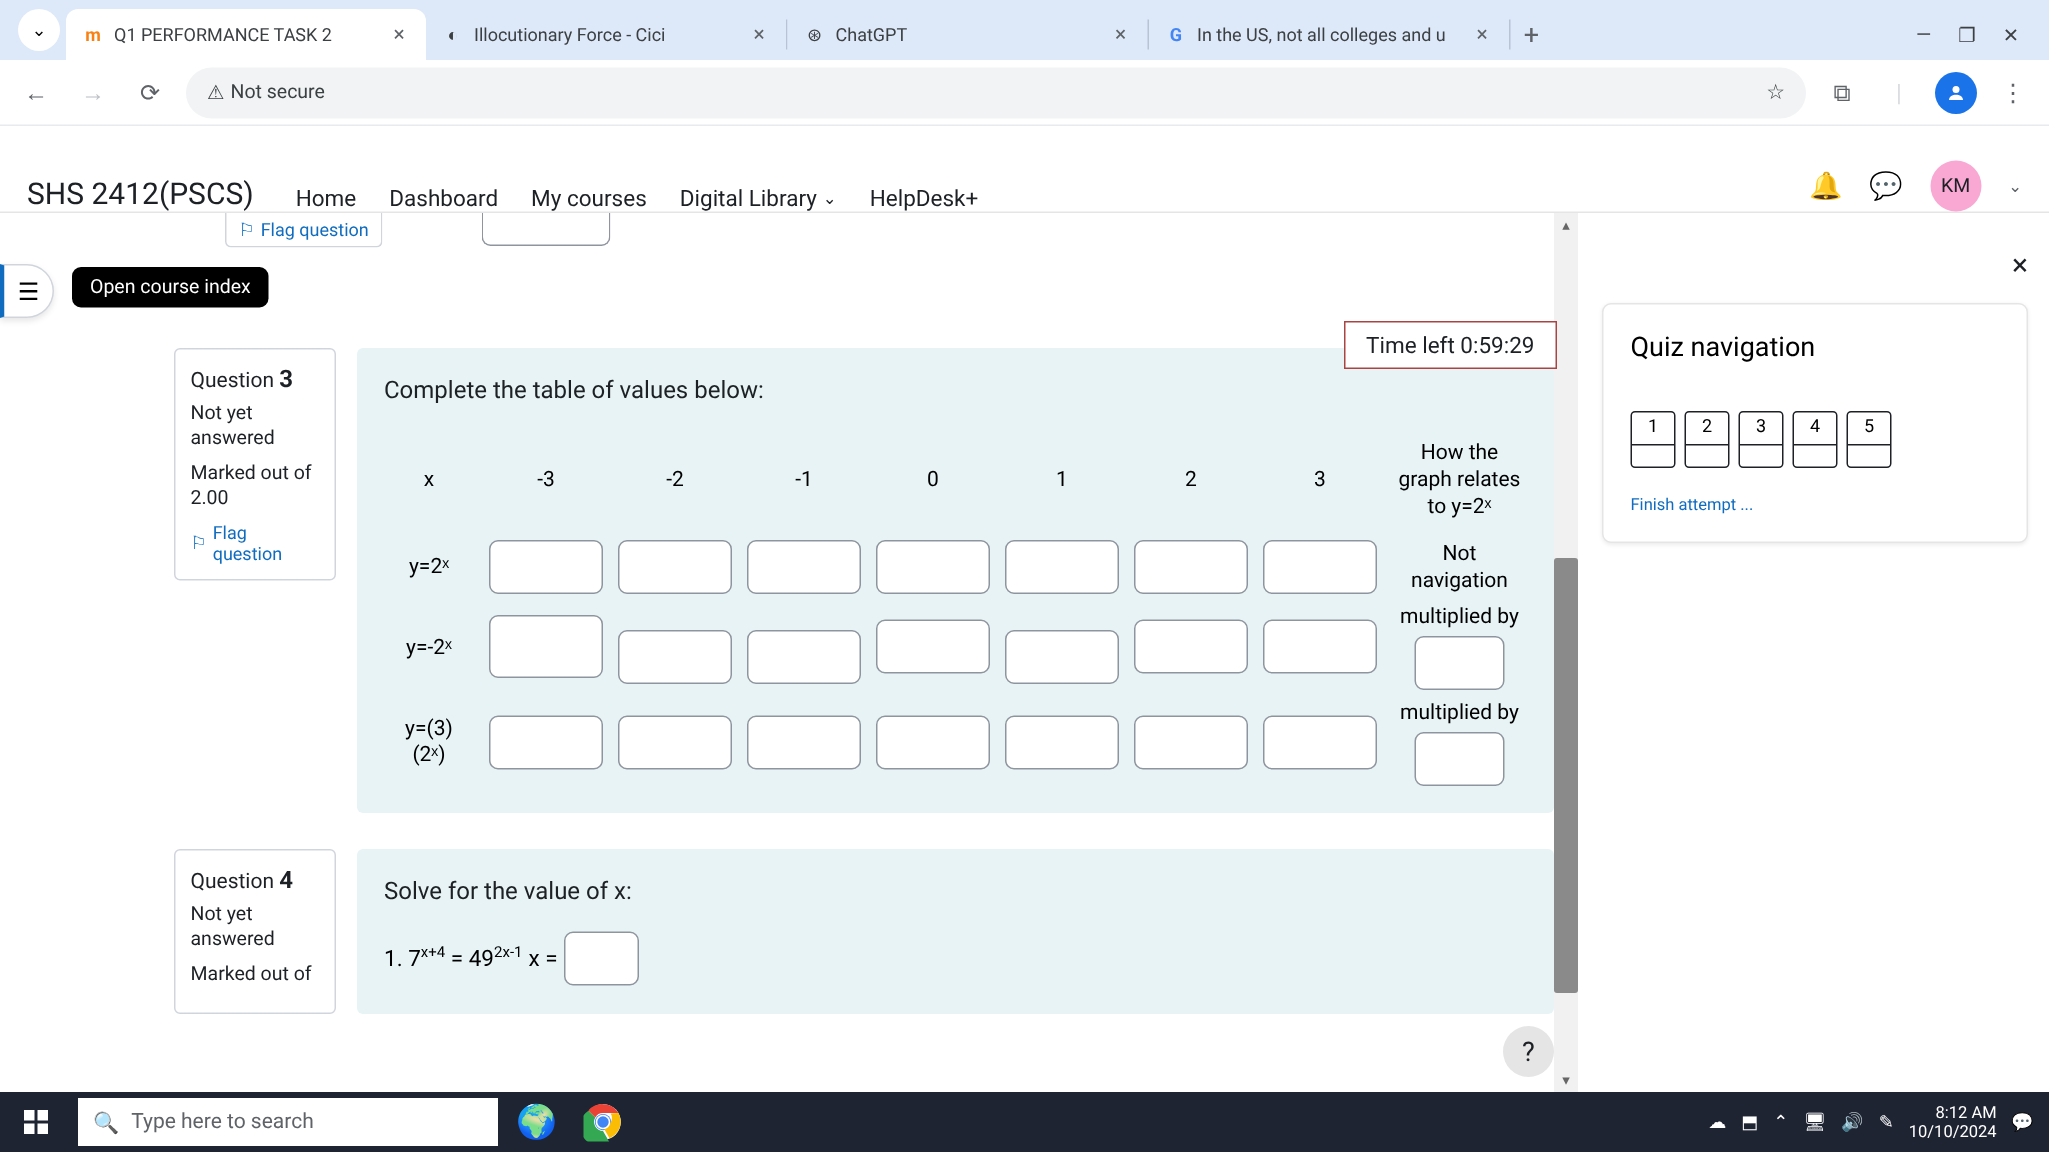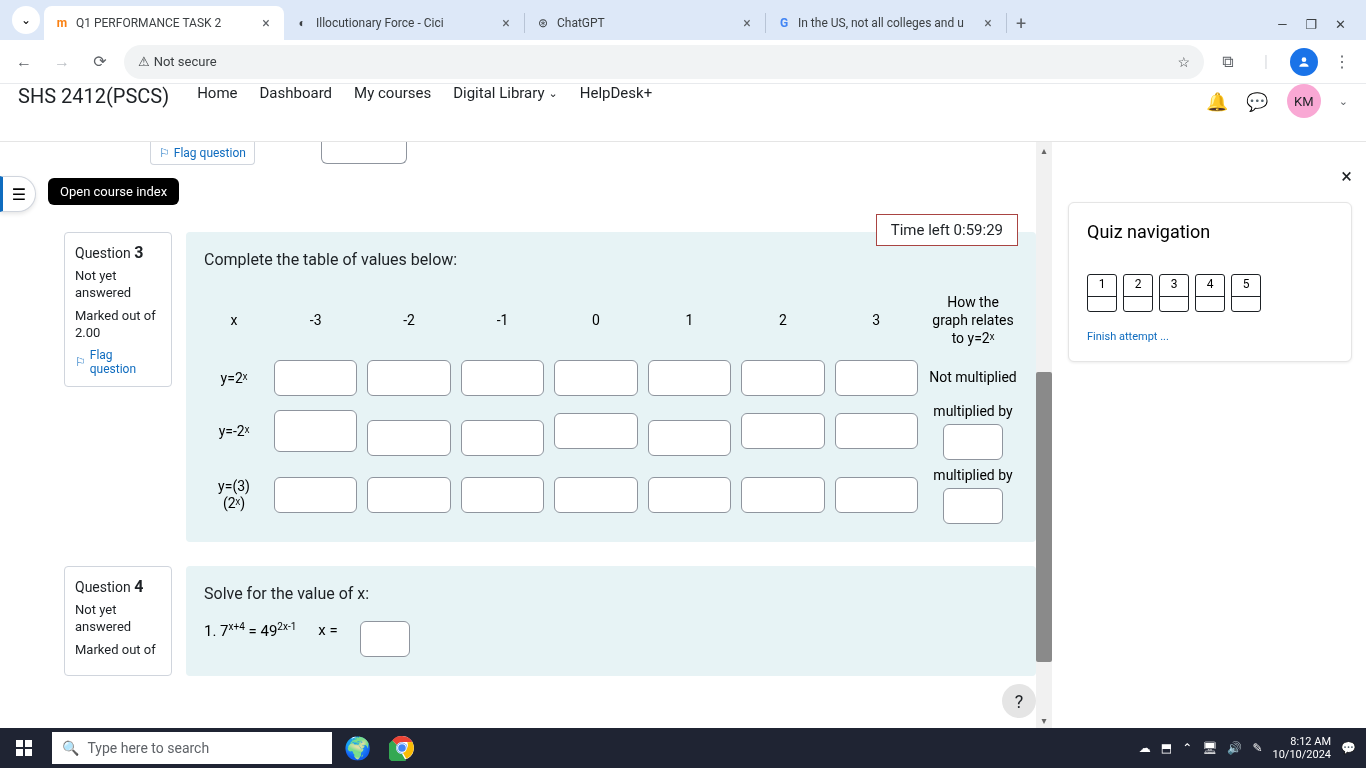--- a/index.html
+++ b/index.html
@@ -20,61 +20,61 @@
 
 .toolbar { height: 44px; background: #fff; display: flex; align-items: center; padding: 0 10px; gap: 10px; border-bottom: 1px solid #e8eaed; }
 .nav-btn { width: 28px; height: 28px; display: flex; align-items: center; justify-content: center; color: #5f6368; font-size: 16px; }
 .addr { flex: 1; height: 34px; background: #f1f3f4; border-radius: 17px; display: flex; align-items: center; padding: 0 14px; gap: 8px; font-size: 14px; color: #3c4043; }
 .addr .warn { font-size: 13px; display: flex; align-items: center; gap: 4px; }
 .addr .url { color: #5f6368; }
 .tb-icon { width: 28px; height: 28px; display: flex; align-items: center; justify-content: center; color: #5f6368; font-size: 16px; }
 .avatar-sm { width: 28px; height: 28px; border-radius: 50%; background: #1a73e8; color: #fff; display: flex; align-items: center; justify-content: center; font-size: 12px; }
 
 
-.page-header { height: 58px; display: flex; align-items: flex-start; padding: 0 18px; border-bottom: 1px solid #e5e5e5; }
+.page-header { height: 58px; display: flex; align-items: flex-end; padding: 0 18px; border-bottom: 1px solid #e5e5e5; }
 .site-name { font-size: 20px; color: #1d2125; margin-right: 28px; }
 .main-nav { display: flex; gap: 22px; }
 .main-nav a { color: #1d2125; font-size: 15px; text-decoration: none; display: flex; align-items: center; gap: 4px; }
 .hdr-right { margin-left: auto; display: flex; align-items: center; gap: 18px; }
 .hdr-icon { font-size: 18px; color: #1d2125; }
 .user-badge { width: 34px; height: 34px; border-radius: 50%; background: #f9a8d4; display: flex; align-items: center; justify-content: center; font-size: 13px; color: #1d2125; }
 
 
 .content-wrap { position: relative; height: calc(768px - 40px - 44px - 58px - 40px); }
 .drawer-toggle { position: absolute; left: 0; top: 34px; width: 36px; height: 36px; border: 1px solid #d0d5dd; border-left: none; border-radius: 0 18px 18px 0; display: flex; align-items: center; justify-content: center; background: #fff; z-index: 10; box-shadow: 0 2px 4px rgba(0,0,0,.1); border-left: 3px solid #0f6cbf;}
 .tooltip { position: absolute; left: 48px; top: 36px; background: #000; color: #fff; padding: 6px 12px; border-radius: 6px; font-size: 13px; z-index: 10; }
 .close-drawer { position: absolute; right: 14px; top: 22px; font-size: 20px; color: #1d2125; z-index: 10; }
 
-.scroll-area { position: absolute; left: 0; right: 310px; top: 0; bottom: 0; overflow-y: auto; padding: 0 20px 0 64px; }
+.scroll-area { position: absolute; left: 0; right: 310px; top: 0; bottom: 0; overflow-y: auto; padding: 0 20px 0 116px; }
 .scroll-area::-webkit-scrollbar { width: 16px; }
 .scroll-area::-webkit-scrollbar-track { background: #f1f1f1; }
 .scroll-area::-webkit-scrollbar-thumb { background: #c1c1c1; }
 
-.time-left { position: absolute; right: 348px; top: 72px; border: 1px solid #a94442; padding: 6px 14px; font-size: 15px; color: #1d2125; background: #fff; z-index: 5; }
+.time-left { position: absolute; right: 328px; top: 72px; border: 1px solid #a94442; padding: 6px 14px; font-size: 15px; color: #1d2125; background: #fff; z-index: 5; }
 
 .q-row { display: flex; gap: 14px; margin-bottom: 24px; }
 .q-info { width: 108px; border: 1px solid #d0d5dd; border-radius: 4px; padding: 10px; font-size: 13px; color: #1d2125; background: #fff; align-self: flex-start; }
 .q-info .qnum { font-size: 14px; margin-bottom: 6px; }
 .q-info .qnum b { font-size: 16px; }
 .q-info .state { margin-bottom: 6px; line-height: 1.3; }
 .q-info .mark { margin-bottom: 6px; line-height: 1.3; }
 .q-info .flag { color: #0f6cbf; font-size: 12px; display: flex; align-items: center; gap: 4px; }
 
 .q-content { flex: 1; background: #e7f3f5; border-radius: 4px; padding: 18px; }
 .q-text { font-size: 16px; color: #1d2125; margin-bottom: 18px; }
 
 .tbl { display: grid; grid-template-columns: 60px repeat(7, 1fr) 90px; gap: 6px 10px; align-items: center; font-size: 14px; }
 .tbl .hdr { text-align: center; padding: 6px 0; }
 .tbl .lbl { text-align: center; font-size: 14px; }
 .tbl input { width: 100%; height: 36px; border: 1px solid #8f959e; border-radius: 6px; background: #fff; padding: 0 6px; font-size: 14px; }
 .tbl .rel { text-align: center; font-size: 14px; line-height: 1.3; }
 .tbl .rel input { width: 60px; margin-top: 4px; }
 .sup { font-size: 10px; vertical-align: super; }
 
-.q4-eq { font-size: 15px; display: flex; align-items: flex-start; gap: 22px; }
+.q4-eq { font-size: 15px; display: flex; align-items: center; gap: 4px; }
 .q4-eq input { width: 50px; height: 36px; border: 1px solid #8f959e; border-radius: 6px; }
 
 
 .quiz-nav { position: absolute; right: 14px; top: 60px; width: 284px; border: 1px solid #e5e5e5; border-radius: 6px; padding: 18px; background: #fff; box-shadow: 0 1px 3px rgba(0,0,0,.08); }
 .quiz-nav h3 { font-size: 18px; font-weight: 400; margin-bottom: 32px; }
 .qn-grid { display: flex; gap: 6px; margin-bottom: 18px; }
 .qn-btn { width: 30px; height: 38px; border: 1px solid #1d2125; border-radius: 3px; display: flex; align-items: flex-start; justify-content: center; padding-top: 2px; font-size: 12px; position: relative; }
 .qn-btn::after { content: ''; position: absolute; bottom: 0; left: 0; right: 0; height: 14px; border-top: 1px solid #1d2125; }
 .finish-link { color: #0f6cbf; font-size: 11px; }
 
@@ -222,21 +222,21 @@
           <div class="hdr rel">How the graph relates to y=2ˣ</div>
 
           <div class="lbl">y=2ˣ</div>
           <input style="">
           <input style="">
           <input style="">
           <input style="">
           <input style="">
           <input style="">
           <input style="">
-          <div class="rel">Not multiplied</div>
+          <div class="rel">Not navigation</div>
 
           <div class="lbl">y=-2ˣ</div>
           <input style="height: 42px;">
           <input style="margin-top: 14px;">
           <input style="margin-top: 14px;">
           <input style="">
           <input style="margin-top: 14px;">
           <input style="">
           <input style="">
           <div class="rel"><span>multiplied by</span><br><input style=""></div>

